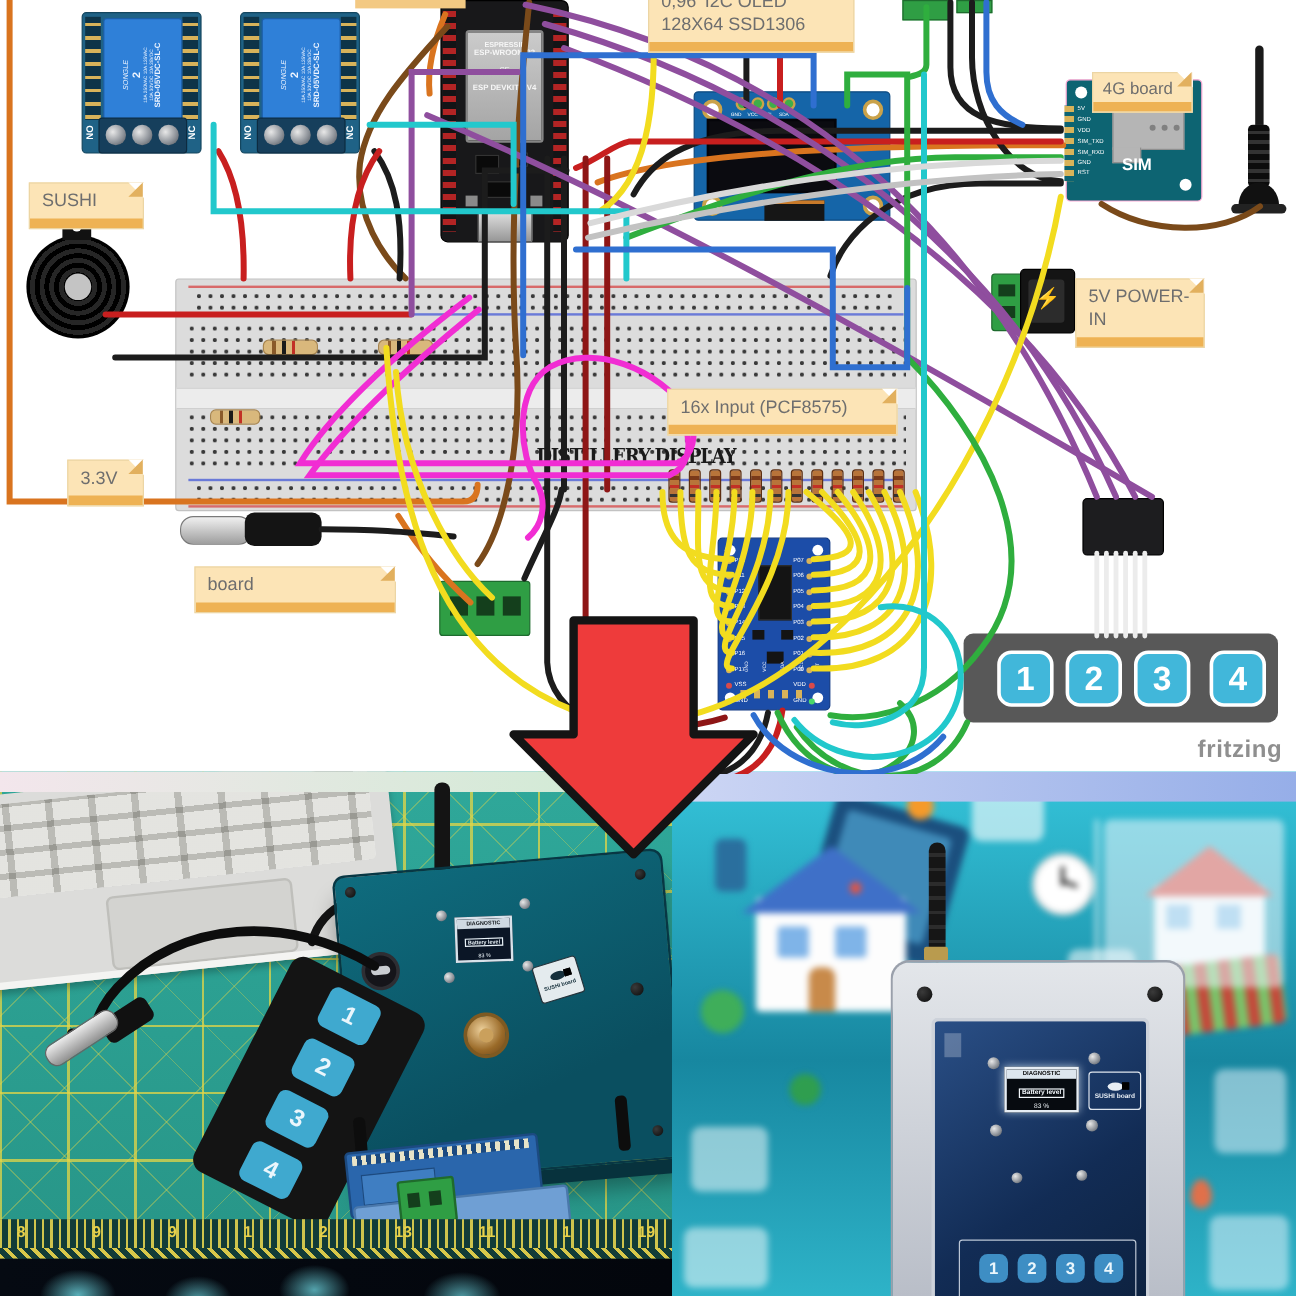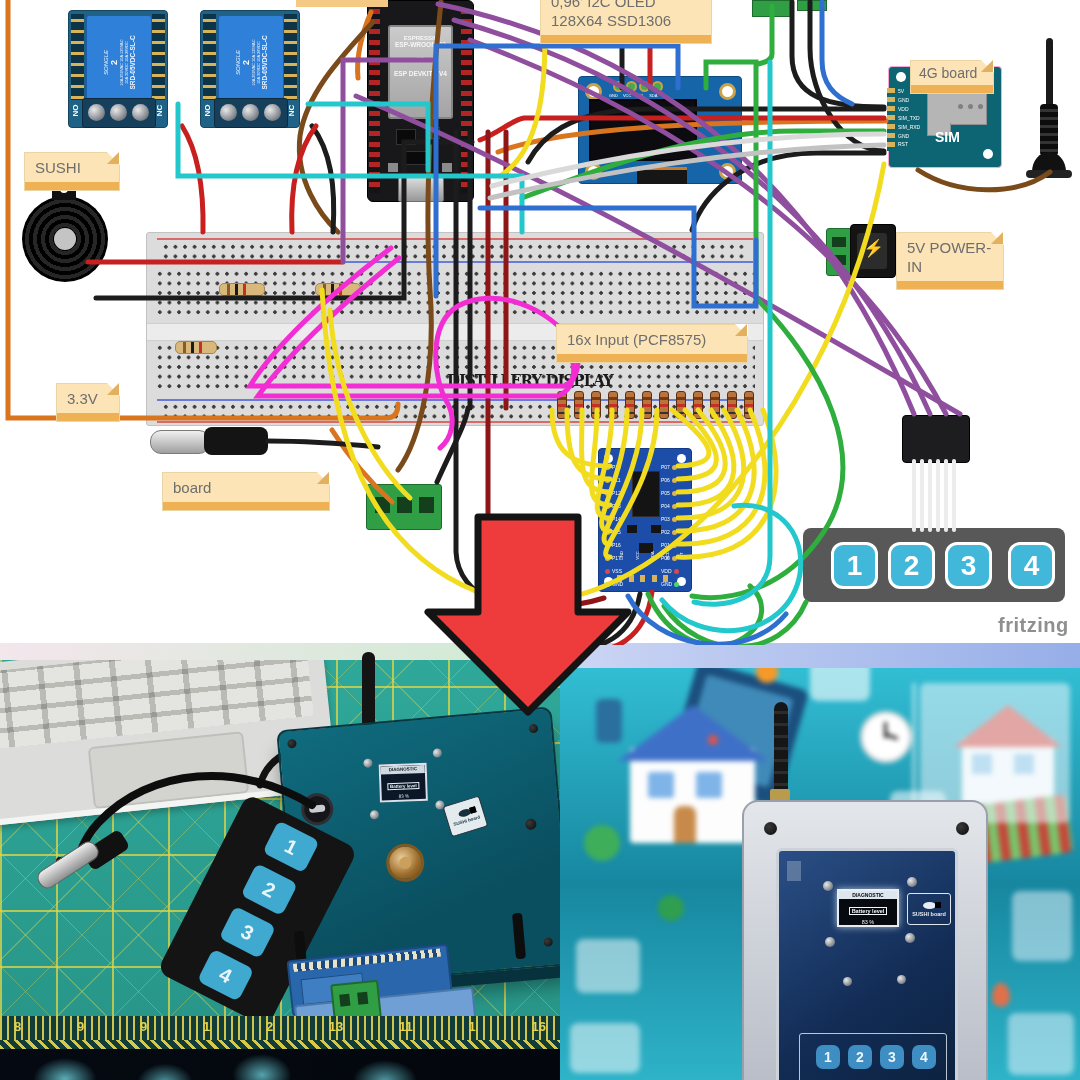--- a/index.html
+++ b/index.html
@@ -556,21 +556,21 @@
          background-image:repeating-linear-gradient(90deg,rgba(240,220,80,.85) 0 2px,transparent 2px 7px)">
       <div class="a" style="left:14px;top:3px;width:532px;display:flex;justify-content:space-between;color:#e8d24a;font-size:13px;font-weight:bold">
         <span>8</span>
           <span>9</span>
         <span>9</span>
           <span>1</span>
         <span>2</span>
           <span>13</span>
         <span>11</span>
           <span>1</span>
-        <span>16</span>
+        <span>19</span>
       </div>
     </div>
     <div class="a" style="left:0;top:397px;width:560px;height:9px;background:repeating-linear-gradient(45deg,#d8c84a 0 3px,#123c38 3px 8px)"></div>
     <div class="a" style="left:0;top:406px;width:560px;height:31px;background:#04070d;
          background-image:radial-gradient(45px 30px at 65px 30px,rgba(110,215,225,.8),transparent 70%),
          radial-gradient(40px 28px at 165px 34px,rgba(110,215,225,.7),transparent 70%),
          radial-gradient(42px 30px at 262px 26px,rgba(110,215,225,.75),transparent 70%),
          radial-gradient(46px 30px at 385px 32px,rgba(110,215,225,.7),transparent 70%),
          linear-gradient(90deg,#050a12,#03060c)"></div>
   </div>

